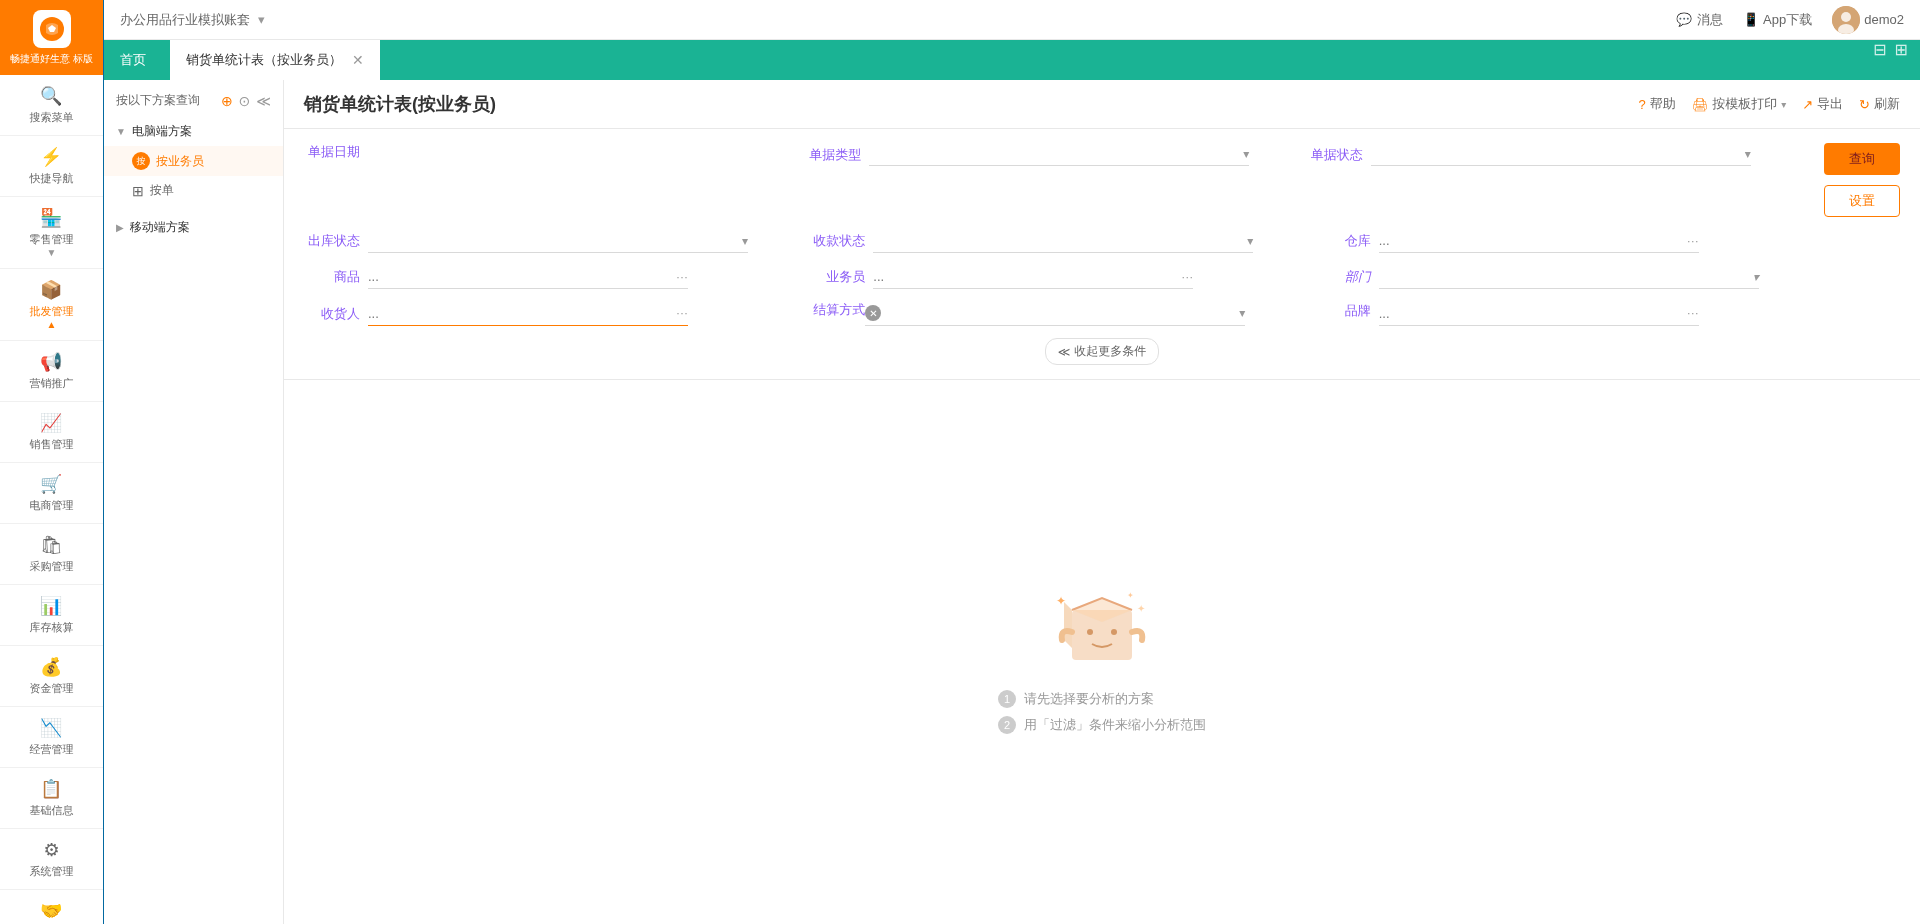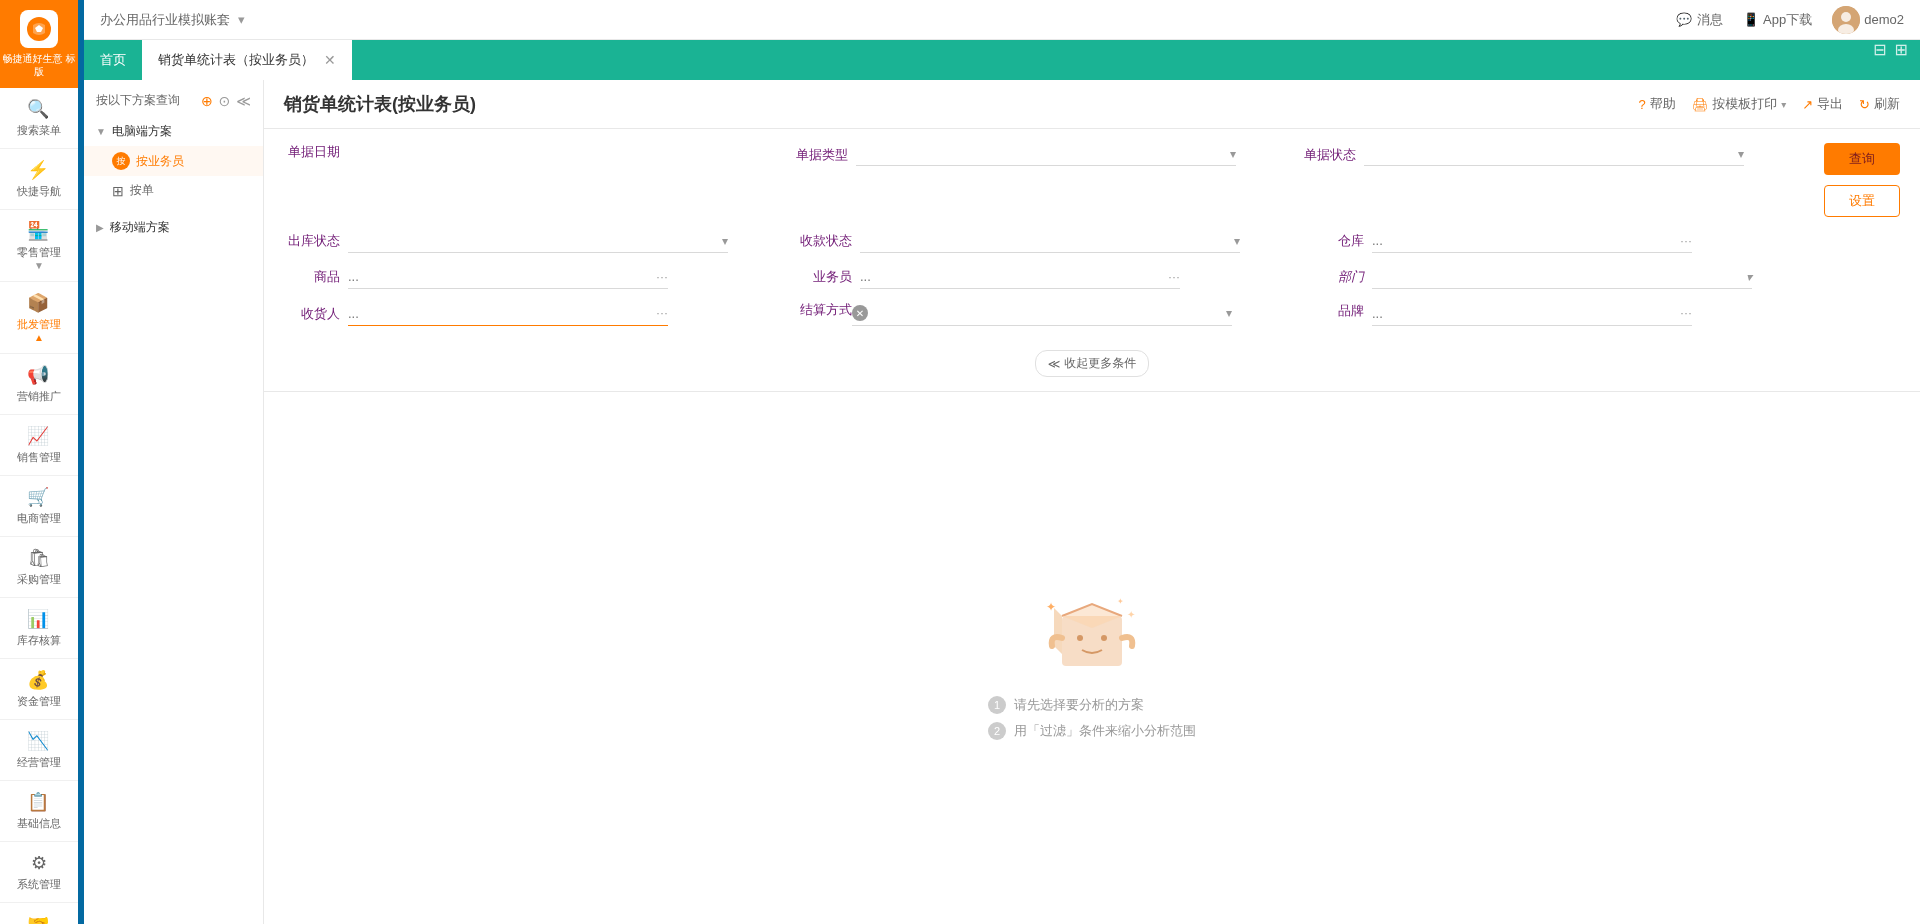--- a/index.html
+++ b/index.html
@@ -1,25 +1,25 @@
 <!DOCTYPE html>
 <html><head>
   <meta charset="utf-8">
   <style>
     * { box-sizing: border-box; margin: 0; padding: 0; }
     body { font-family: 'Microsoft YaHei', Arial, sans-serif; font-size: 13px; background: #f5f5f5; color: #333; display: flex; height: 924px; overflow: hidden; }
 
     
     .sidebar {
-      width: 84px;
+      width: 104px;
       background: #fff;
       display: flex;
       flex-direction: column;
       align-items: center;
-      border-right: 6px solid #0369a1;
+      border-right: 1px solid #0369a1;
       height: 100%;
       overflow-y: auto;
       flex-shrink: 0;
     }
     .sidebar-logo {
       width: 100%;
       background: #ff7b00;
       display: flex;
       flex-direction: column;
       align-items: center;
@@ -124,20 +124,21 @@
       padding: 0 16px;
       cursor: pointer;
       font-size: 13px;
       color: #fff;
       gap: 6px;
     }
     .tab.active {
       background: #fff;
       color: #333;
       border-radius: 0;
+      margin-left: 8px;
     }
     .tab-close {
       color: #999;
       font-size: 14px;
       cursor: pointer;
       margin-left: 4px;
     }
     .tab-bar-actions {
       margin-left: auto;
       display: flex;
@@ -261,21 +262,21 @@
 
     
     .filter-area {
       background: #fff;
       padding: 14px 20px;
       border-bottom: 1px solid #e8e8e8;
       flex-shrink: 0;
     }
     .filter-label {
       font-size: 13px;
-      color: #701a75;
+      color: #8b5cf6;
       white-space: nowrap;
       min-width: 56px;
       text-align: right;
     }
     .filter-input-wrap {
       display: flex;
       align-items: center;
       border-bottom: 1px solid #d9d9d9;
       min-width: 220px;
       flex: 1;
@@ -679,21 +680,21 @@
           </div>
           <div style="display:flex;align-items:center;gap:8px;flex:1;padding-right:80px;font-style:italic;">
             <span class="filter-label">部门</span>
             <div class="filter-select-wrap">
               <span class="filter-select-value"></span>
               <span class="filter-select-arrow">▾</span>
             </div>
           </div>
         </div>
 
-        <div style="display:flex;align-items:center;gap:0;margin-bottom:20px;">
+        <div style="display:flex;align-items:center;gap:0;margin-bottom:8px;">
           <div style="display:flex;align-items:center;gap:8px;flex:1;">
             <span class="filter-label">收货人</span>
             <div class="filter-input-wrap active">
               <input class="filter-input" type="text" placeholder="..." style="">
               <span class="filter-suffix">···</span>
             </div>
           </div>
           <div style="display:flex;align-items:flex-start;gap:0;flex:1;">
             <span class="filter-label">结算方式</span>
             <div class="filter-select-wrap">

